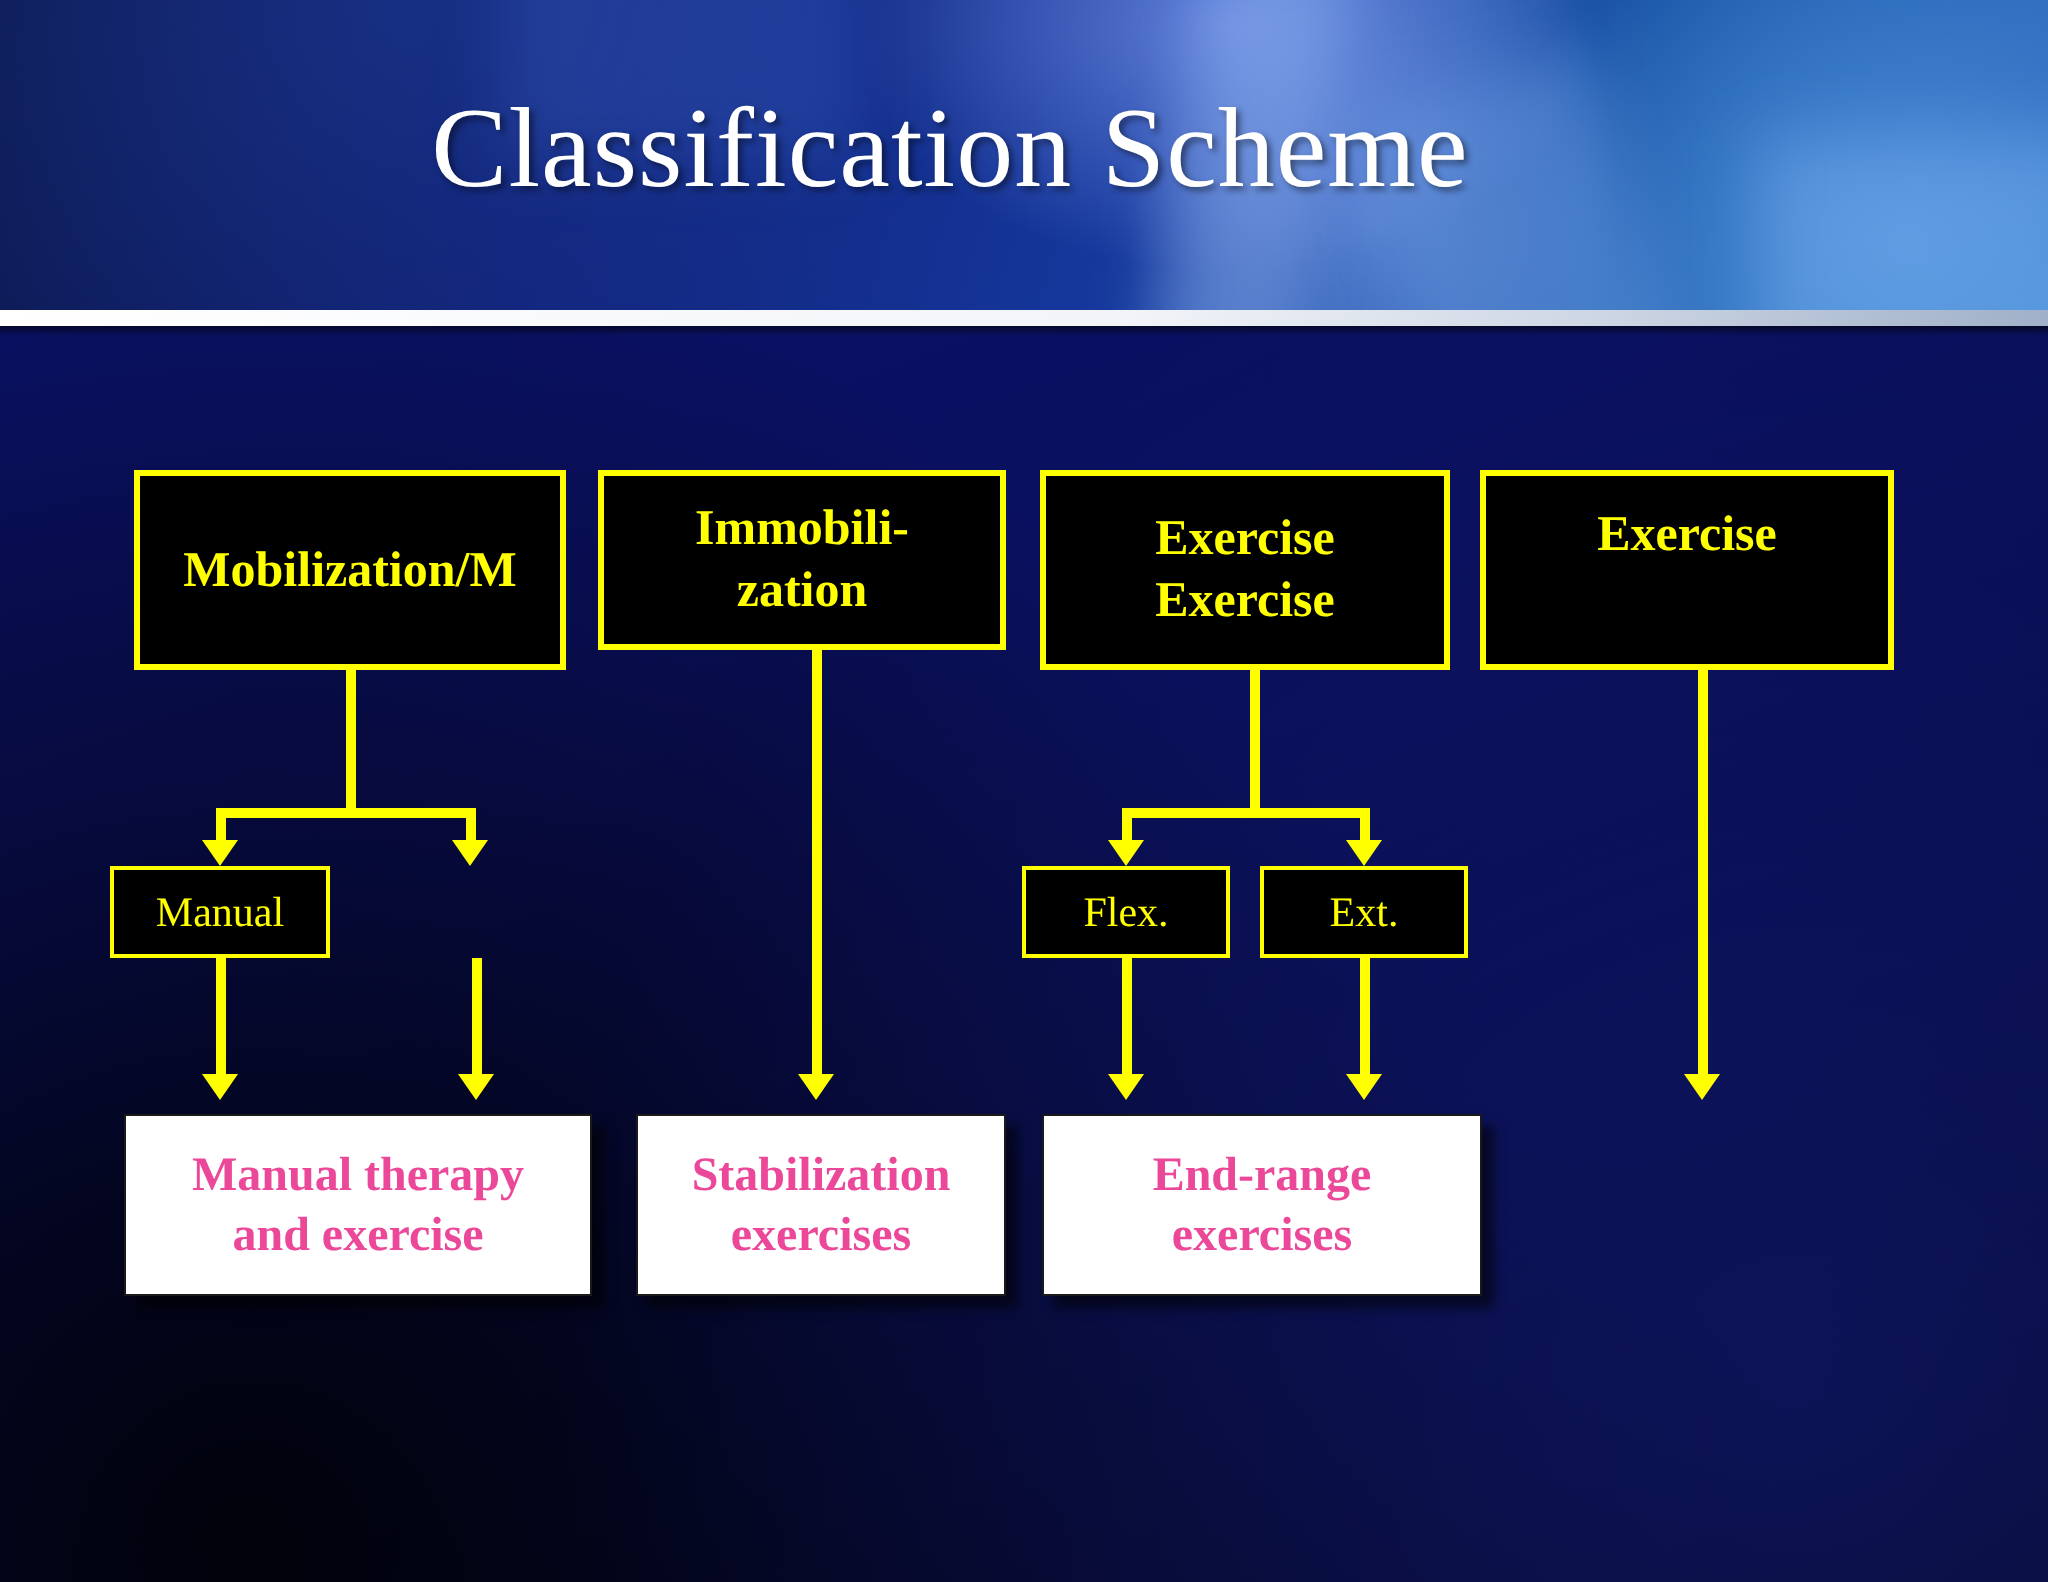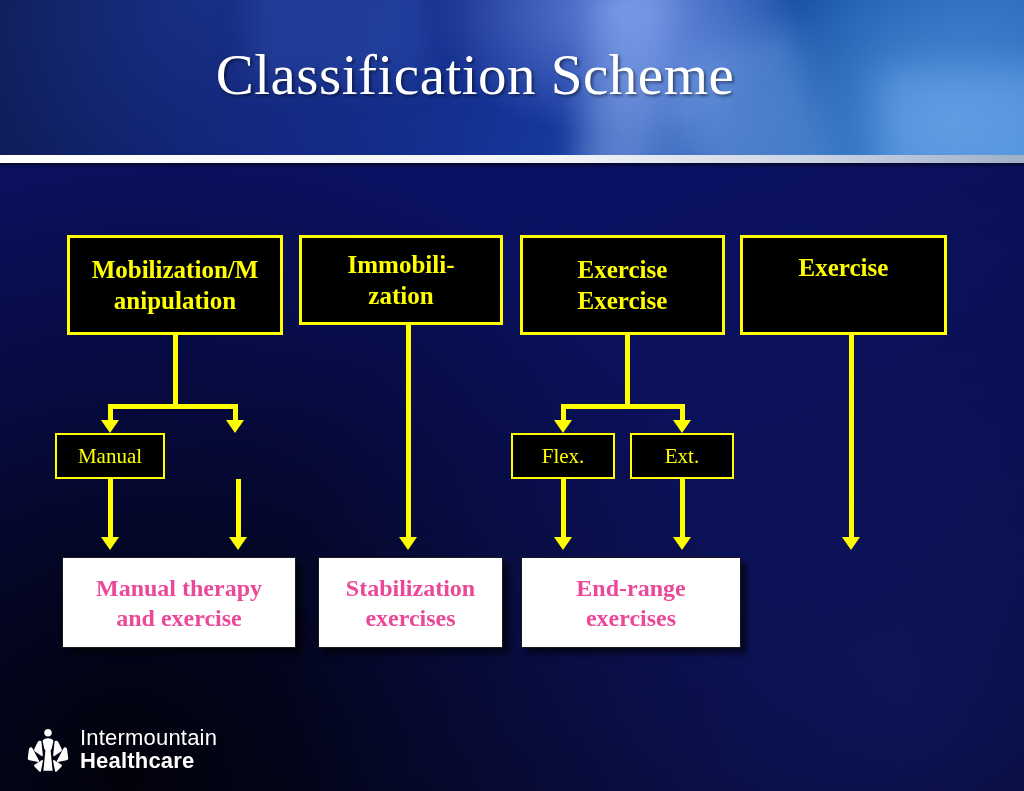--- a/index.html
+++ b/index.html
@@ -147,21 +147,20 @@
     <div class="banner-streak streak-b"></div>
     <div class="banner-streak streak-c"></div>
   </div>
   <div class="banner-title">Classification Scheme</div>
   <div class="banner-rule"></div>
   <div class="banner-rule-shadow"></div>
 
   <div class="node node-dark" style="left:67px; top:235px; width:216px; height:100px;">
     <div>
       <div>Mobilization/M</div>
-      <div>anipulation</div>
     </div>
   </div>
 
   <div class="node node-dark" style="left:299px; top:235px; width:204px; height:90px;">
     <div>
       <div>Immobili-</div>
       <div>zation</div>
     </div>
   </div>
 
@@ -238,32 +237,14 @@
 
   <div class="ln" style="left:561px; top:479px; width:5px; height:60px;"></div>
   <div class="arrowhead" style="left:554px; top:537px;"></div>
 
   <div class="ln" style="left:680px; top:479px; width:5px; height:60px;"></div>
   <div class="arrowhead" style="left:673px; top:537px;"></div>
 
   <div class="ln" style="left:849px; top:335px; width:5px; height:204px;"></div>
   <div class="arrowhead" style="left:842px; top:537px;"></div>
 
-  <div class="logo">
-    <svg class="logo-mark" viewBox="0 0 52 48">
-      <g fill="#ffffff">
-        <path d="M26 3.0c2.1 0 3.8 1.7 3.8 3.8S28.1 10.6 26 10.6s-3.8-1.7-3.8-3.8S23.9 3.0 26 3.0z"></path>
-        <path d="M26 12.2c3.0 0 5.4 1.3 5.4 3.1l-1.6 7.0c-0.2 1.0-0.6 1.6-1.2 1.9l2.0 20.5h-9.2l2.0-20.5c-0.6-0.3-1.0-0.9-1.2-1.9l-1.6-7.0c0-1.8 2.4-3.1 5.4-3.1z"></path>
-        <path d="M17.5 14.8c1.0-0.4 1.9 0.2 2.0 1.4l1.3 12.6c0.1 1.2-0.5 1.8-1.3 1.3L13.0 25.6c-0.9-0.6-1.2-1.8-0.6-2.9l3.2-6.4c0.4-0.8 1.0-1.3 1.9-1.5z"></path>
-        <path d="M34.5 14.8c0.9 0.2 1.5 0.7 1.9 1.5l3.2 6.4c0.6 1.1 0.3 2.3-0.6 2.9l-6.5 4.5c-0.8 0.5-1.4-0.1-1.3-1.3l1.3-12.6c0.1-1.2 1.0-1.8 2.0-1.4z"></path>
-        <path d="M8.2 21.5c0.8-0.6 1.8-0.3 2.3 0.7l6.4 12.4c0.5 1.0 0.2 1.7-0.7 1.5L7.4 34.2c-1.1-0.2-1.8-1.2-1.6-2.3l1.1-8.6c0.1-0.7 0.6-1.4 1.3-1.8z"></path>
-        <path d="M43.8 21.5c0.7 0.4 1.2 1.1 1.3 1.8l1.1 8.6c0.2 1.1-0.5 2.1-1.6 2.3l-8.8 1.9c-0.9 0.2-1.2-0.5-0.7-1.5l6.4-12.4c0.5-1.0 1.5-1.3 2.3-0.7z"></path>
-        <path d="M20.0 34.0c0.7-0.3 1.1 0.2 0.9 1.2l-2.0 9.8c-0.2 0.9-0.9 1.2-1.5 0.6l-5.0-5.2c-0.6-0.6-0.4-1.5 0.4-1.9z"></path>
-        <path d="M32.0 34.0l7.2 4.5c0.8 0.4 1.0 1.3 0.4 1.9l-5.0 5.2c-0.6 0.6-1.3 0.3-1.5-0.6l-2.0-9.8c-0.2-1.0 0.2-1.5 0.9-1.2z"></path>
-      </g>
-    </svg>
-    <div class="logo-text">
-      <div class="logo-top">Intermountain</div>
-      <div class="logo-bottom">Healthcare</div>
-    </div>
-  </div>
 
 </div>
 
 </body></html>

